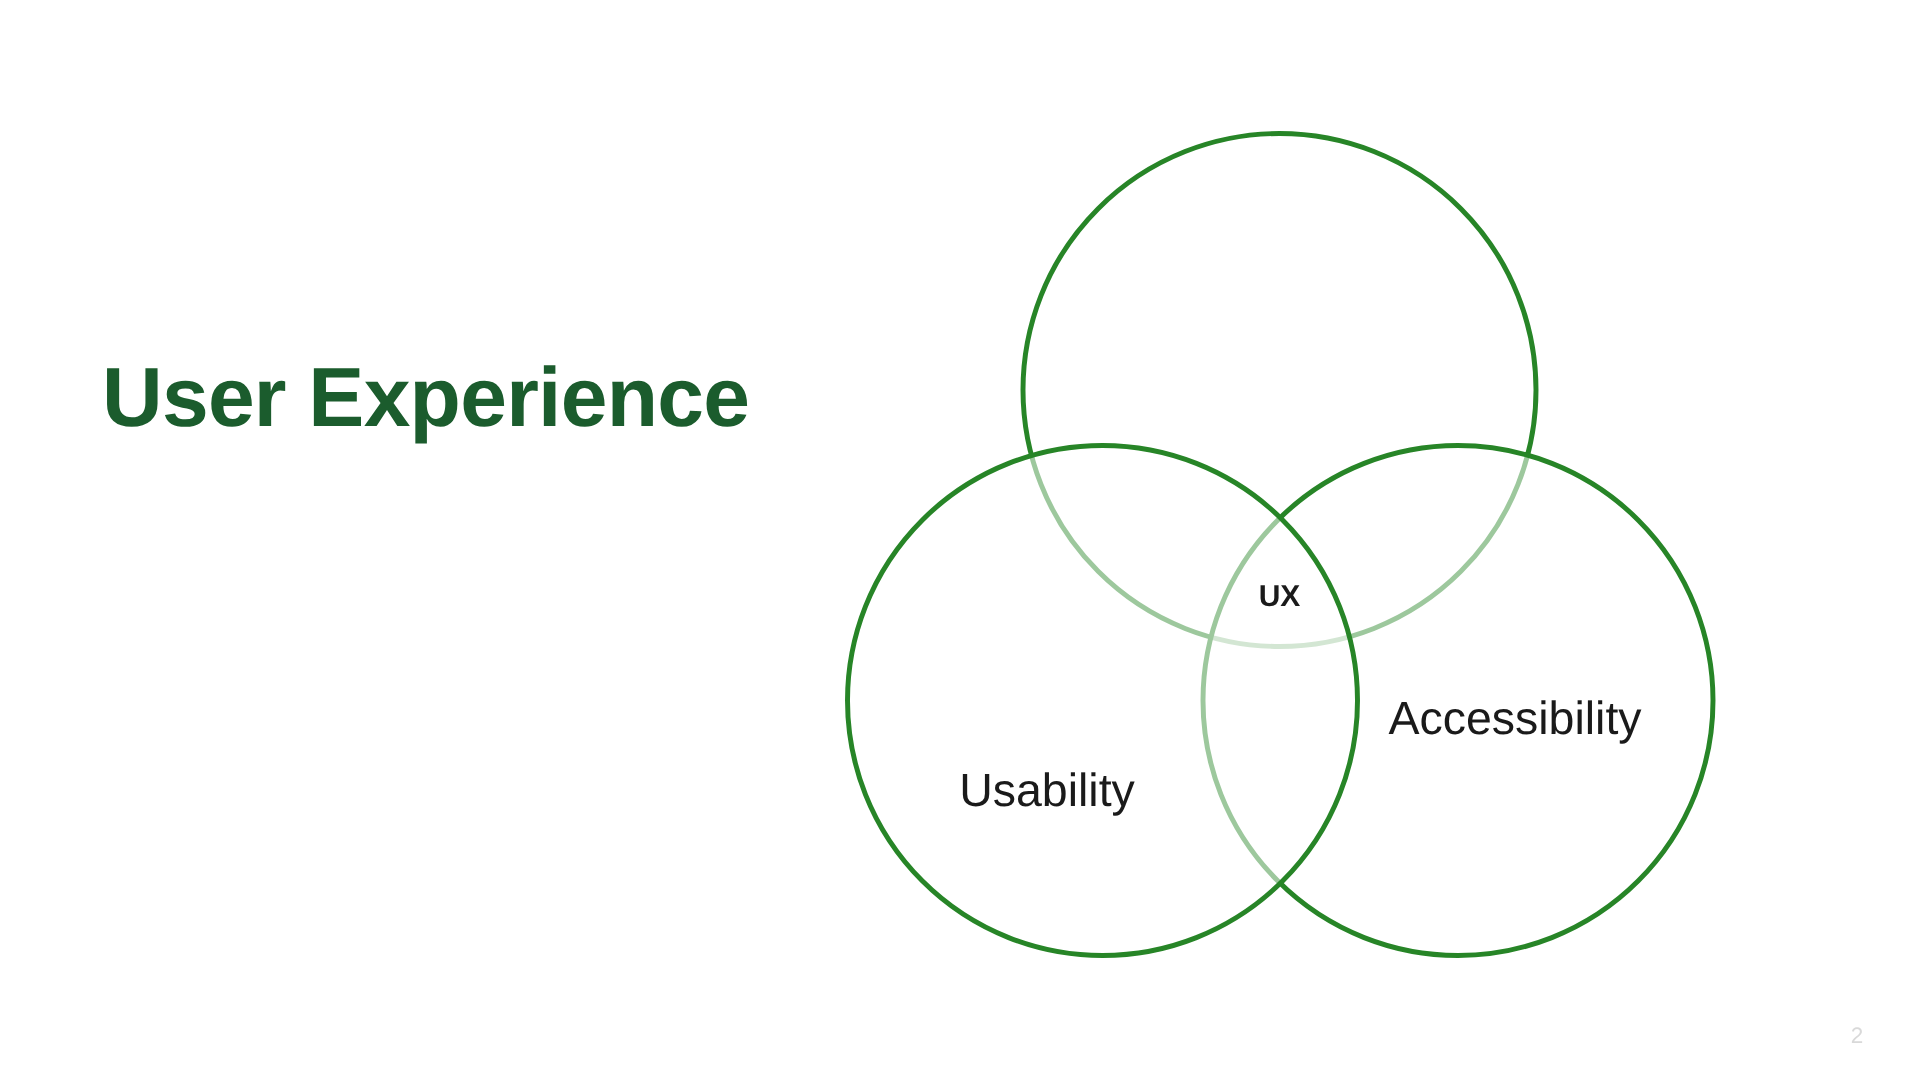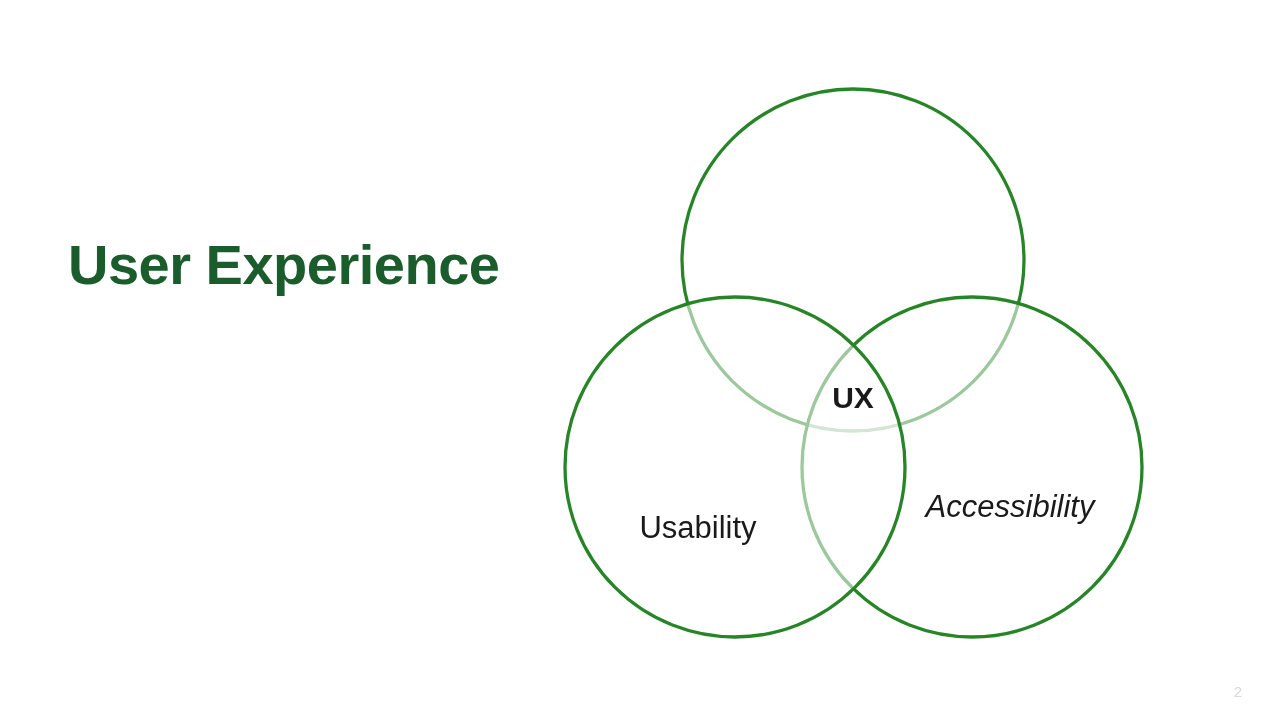--- a/index.html
+++ b/index.html
@@ -28,26 +28,26 @@
   }
   .venn-label {
     position: absolute;
     transform: translate(-50%, -50%);
     font-size: 31px;
     line-height: 1;
     white-space: nowrap;
     color: var(--label-text, #1a1a1a);
   }
   .venn-label.center {
-    font-size: 30px;
+    font-size: 20px;
     font-weight: bold;
   }
   .label-inclusive   { left: 854px;  top: 225px; }
   .label-usability   { left: 698px;  top: 479px; margin-top: 48px; }
-  .label-accessibility { left: 1010px; top: 506px; font-style: italic; }
+  .label-accessibility { left: 1010px; top: 479px; }
   .label-ux          { left: 853px;  top: 398px; }
   .page-number {
     position: absolute;
     left: 1238px; top: 691px;
     transform: translate(-50%, -50%);
     font-size: 15px;
     color: var(--page-number-text, #D9D9D9);
   }
 </style>
 </head>

